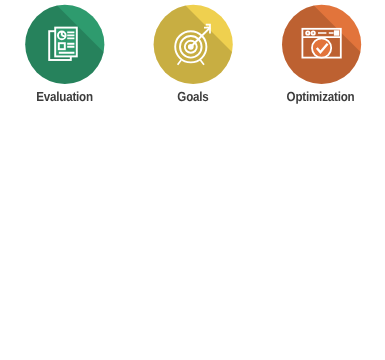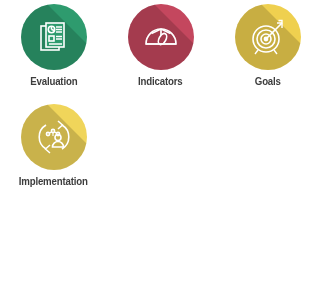--- a/index.html
+++ b/index.html
@@ -69,67 +69,51 @@
         <path d="M22 10 h6 M22 12.5 h6 M22 15 h6"></path>
         <rect x="15" y="19" width="5" height="5"></rect>
         <path d="M22 19.5 h6 M22 22 h6"></path>
         <path d="M15 27 h13"></path>
       </svg>
     </div>
     <div class="label">Evaluation</div>
   </div>
 
 
-  <div class="cell">
-    <div class="badge" style="background:#C4475E">
-      <span class="shade"></span>
-      <svg width="42" height="40" viewBox="0 0 42 40" fill="none" stroke="#ffffff" stroke-width="1.7">
-        <path d="M6 27 a15 15 0 0 1 30 0 z" fill="none"></path>
-        <path d="M6 27 h30"></path>
-        <path d="M11.5 16.4 L21 12 M21 12 v0 M21 12 L30.5 16.4"></path>
-        <path d="M21 12 v6"></path>
-        <ellipse cx="22.5" cy="22" rx="3.4" ry="6" transform="rotate(28 22.5 22)"></ellipse>
-      </svg>
-    </div>
-    <div class="label">Indicators</div>
-  </div>
 
   <div class="cell">
     <div class="badge" style="background:#EFD04F">
       <span class="shade"></span>
       <svg width="42" height="42" viewBox="0 0 42 42" fill="none" stroke="#ffffff" stroke-width="1.6">
         <circle cx="19" cy="23" r="13"></circle>
         <circle cx="19" cy="23" r="9"></circle>
         <circle cx="19" cy="23" r="5"></circle>
         <circle cx="19" cy="23" r="1.6" fill="#ffffff"></circle>
         <path d="M19 23 L35 7" stroke-width="1.7"></path>
         <path d="M30 7 l5 0 l0 5 M31.5 4.5 l3.5 0 l0 3.5" stroke-width="1.4"></path>
         <path d="M11 34 l-3 4 M27 34 l3 4" stroke-width="1.4"></path>
       </svg>
     </div>
     <div class="label">Goals</div>
   </div>
 
+  <div class="cell">
+    <div class="badge" style="background:#E2743B">
+      <span class="shade"></span>
+      <svg width="42" height="40" viewBox="0 0 42 40" fill="none" stroke="#ffffff" stroke-width="1.5">
+        <rect x="5" y="7" width="32" height="24"></rect>
+        <path d="M5 14 h32"></path>
+        <circle cx="9.5" cy="10.5" r="1.4"></circle>
+          <circle cx="14" cy="10.5" r="1.4"></circle>
+        <path d="M18 10.5 h7 M27 10.5 h4" stroke-width="1.2"></path>
+        <rect x="32" y="9" width="3" height="3" fill="#ffffff"></rect>
+        <circle cx="21" cy="23" r="8" fill="#E2743B"></circle>
+        <path d="M17 23 l3 3.5 l6 -7" stroke-width="2"></path>
+      </svg>
+    </div>
+    <div class="label">Optimization</div>
+  </div>
 
 
 
 
-  <div class="cell">
-    <div class="badge" style="background:#F0D55A">
-      <span class="shade"></span>
-      <svg width="44" height="42" viewBox="0 0 44 42" fill="none" stroke="#ffffff" stroke-width="1.6">
-        <path d="M30 9 a14 14 0 0 1 0 24"></path>
-        <path d="M14 33 a14 14 0 0 1 0 -24"></path>
-        <path d="M26 5 l4.5 4 l-4.5 4" stroke-width="1.5"></path>
-        <path d="M18 37 l-4.5 -4 l4.5 -4" stroke-width="1.5"></path>
-        <circle cx="16" cy="18" r="1.6"></circle>
-        <circle cx="21" cy="15" r="1.6"></circle>
-        <circle cx="26" cy="18" r="1.6"></circle>
-        <path d="M17.4 17.2 L19.6 15.8 M22.4 15.8 L24.6 17.2" stroke-width="1.1"></path>
-        <path d="M21 17 v3" stroke-width="1.1"></path>
-        <circle cx="26" cy="21.5" r="3"></circle>
-        <path d="M20.5 31 a5.5 5.5 0 0 1 11 0 z"></path>
-      </svg>
-    </div>
-    <div class="label">Implementation</div>
-  </div>
 
 </div>
 
 </body></html>

